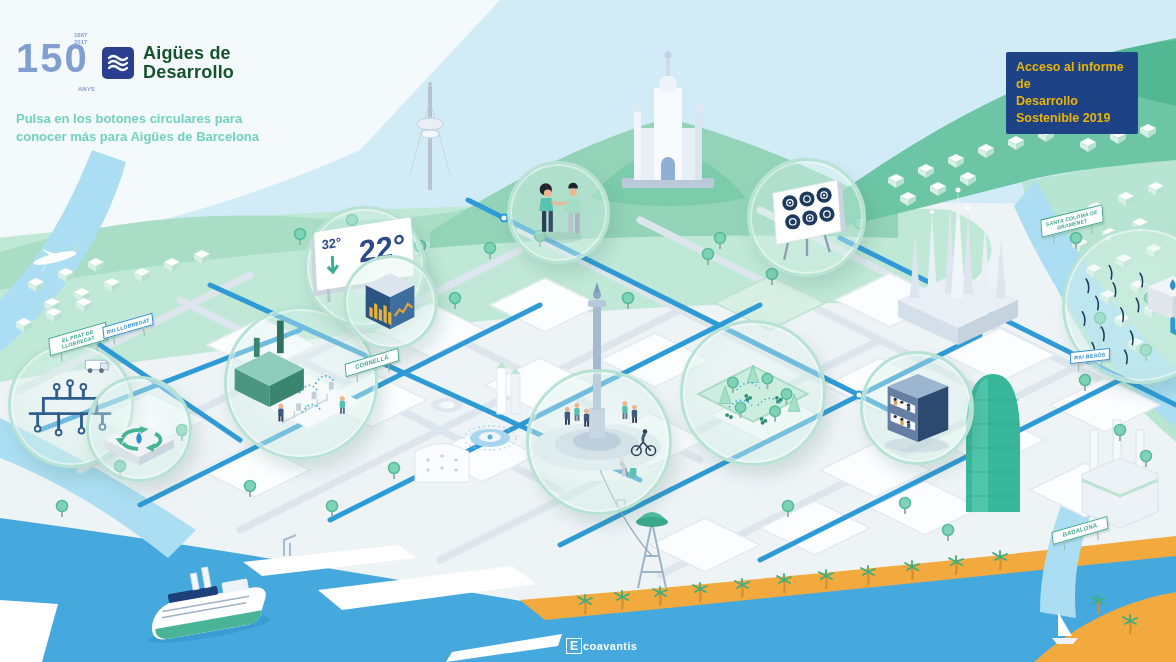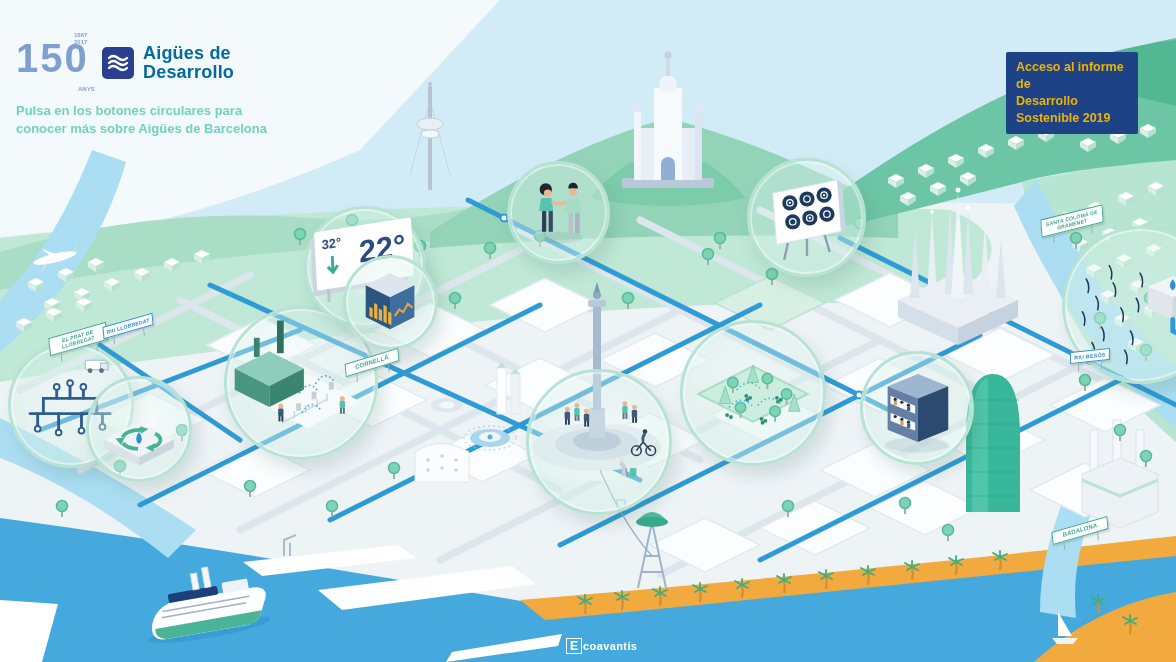--- a/index.html
+++ b/index.html
@@ -10,22 +10,22 @@
   .bg { position:absolute; inset:0; width:1176px; height:662px; }
 
   
   .header { position:absolute; left:0; top:0; width:480px; height:150px; z-index:40; }
   .anniv { position:absolute; left:16px; top:36px; width:88px; height:60px; color:#6e8fc9; }
   .anniv-number { position:absolute; left:0; top:2px; font-size:40px; font-weight:800; letter-spacing:2px; line-height:1; color:#6e8fc9; opacity:.85; }
   .anniv-years { position:absolute; left:58px; top:-4px; font-size:6px; font-weight:700; color:#86a2d4; line-height:1.2; text-align:center; }
   .anniv-caption { position:absolute; left:62px; top:50px; font-size:6px; font-weight:700; color:#86a2d4; }
   .brand { position:absolute; left:102px; top:44px; display:flex; align-items:center; }
   .brand-logo { width:32px; height:32px; background:#2a3f90; border-radius:5px; position:relative; flex:0 0 auto; }
-  .brand-name { margin-left:9px; color:#0369a1; font-size:18px; font-weight:700; line-height:1.05; letter-spacing:.2px; }
-  .tagline { position:absolute; left:16px; top:102px; color:#72d1bf; font-size:13px; font-weight:600; line-height:1.35; }
+  .brand-name { margin-left:9px; color:#14532d; font-size:18px; font-weight:700; line-height:1.05; letter-spacing:.2px; }
+  .tagline { position:absolute; left:16px; top:110px; color:#72d1bf; font-size:13px; font-weight:600; line-height:1.35; }
 
   .report-btn {
     position:absolute; left:1006px; top:52px; width:132px; z-index:40;
     background:#1d4386; color:#eab308; font-size:12.5px; font-weight:600;
     line-height:1.35; padding:7px 10px; border-radius:2px; cursor:pointer; box-sizing:border-box;
   }
 
   
   .hotspot {
     position:absolute; border-radius:50%; border:3px solid #b7e2d4; box-sizing:border-box;
@@ -710,21 +710,21 @@
           </g>
         </svg>
       </div>
       <div class="brand-name">
         <div>Aigües de</div>
         <div>Desarrollo</div>
       </div>
     </div>
     <div class="tagline">
       <div>Pulsa en los botones circulares para</div>
-      <div>conocer más sobre Aigües de Barcelona</div>
+      <div>conocer más para Aigües de Barcelona</div>
     </div>
   </div>
 
   <div class="report-btn">
     <div>Acceso al informe de</div>
     <div>Desarrollo Sostenible 2019</div>
   </div>
 
   <div class="credit">
     <span class="credit-e">E</span>

